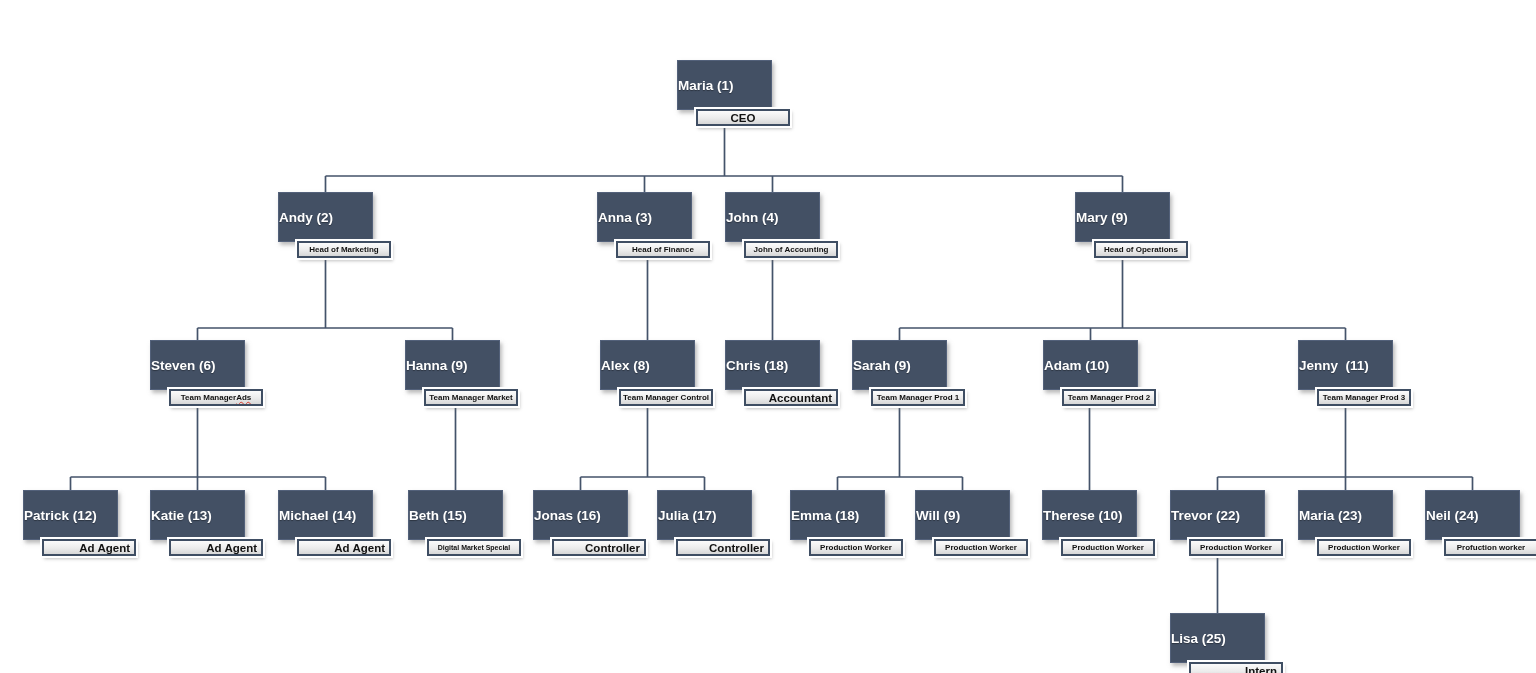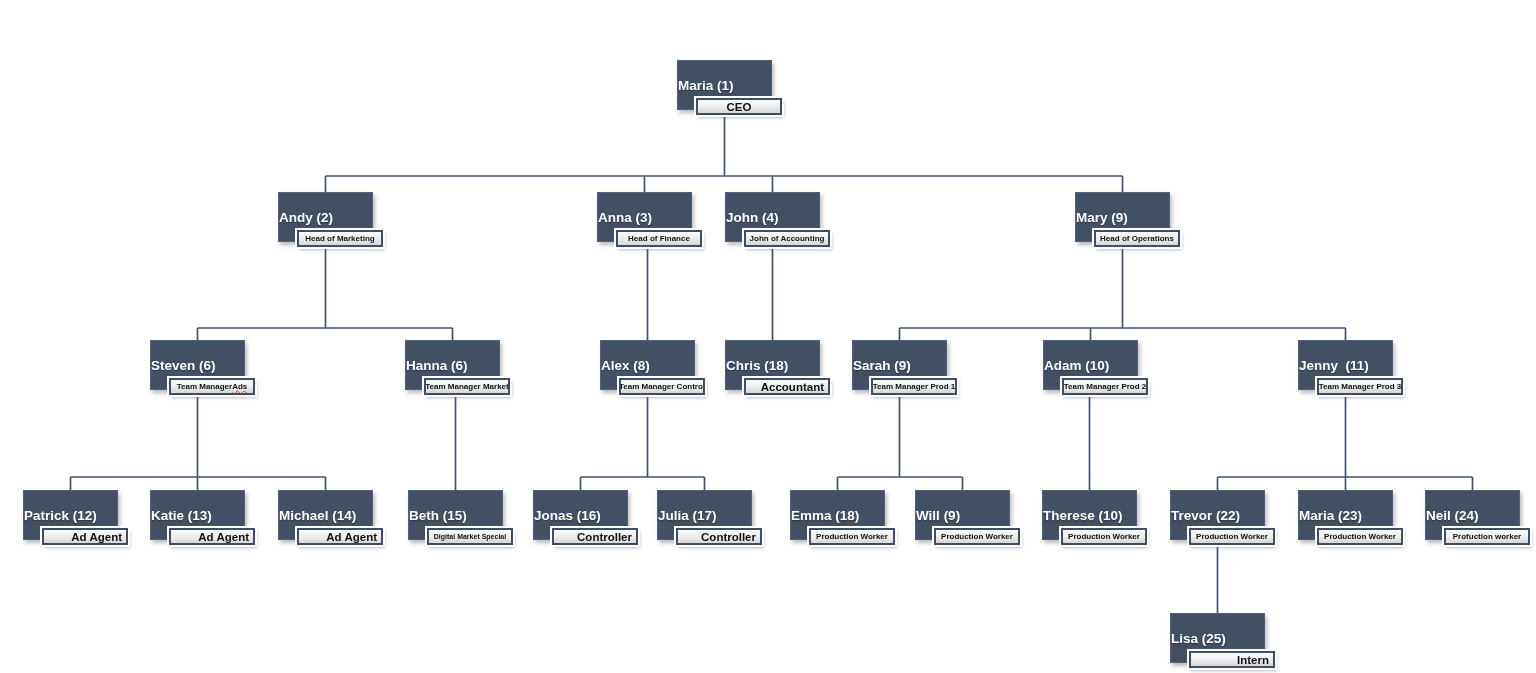--- a/index.html
+++ b/index.html
@@ -14,21 +14,21 @@
     background: #435064;
     border: 1px solid #53617a;
     box-shadow: 2px 3px 4px rgba(120,120,120,0.5);
     display: flex; align-items: center; 
   }
   .node-name {
     color: #ffffff; font-weight: bold; font-size: 13.5px; white-space: pre;
     text-shadow: 0 1px 1px rgba(0,0,0,0.35);
   }
   .node-title {
-    position: absolute; left: 19px; top: 38px; width: 86px; height: 17px;
+    position: absolute; left: 19px; top: 49px; width: 94px; height: 17px;
     background: linear-gradient(180deg, #fbfbfb 0%, #ececec 55%, #d7d7d7 100%);
     border: 2px solid #3f4e63;
     box-shadow: 0 0 0 2px #ffffff, 2px 3px 3px rgba(120,120,120,0.45);
     color: #111111; font-weight: bold;
     display: flex; align-items: center; white-space: nowrap; overflow: hidden;
   }
   .node-title.center { justify-content: center; }
   .node-title.right  { justify-content: flex-end; padding-right: 4px; padding-left: 44px; }
   .node-title.small  { font-size: 8px; }
   .node-title.tiny   { font-size: 7px; }
@@ -89,21 +89,21 @@
       <div class="node-box">
         <span class="node-name">Steven (6)</span>
       </div>
       <div class="node-title small center">
         <span>Team Manager </span>
         <span class="misspelled">Ads</span>
       </div>
     </div>
     <div class="node" style="left: 405px; top: 340px;">
       <div class="node-box">
-        <span class="node-name">Hanna (6)</span>
+        <span class="node-name">Hanna (9)</span>
       </div>
       <div class="node-title small center">
         <span>Team Manager Market</span>
       </div>
     </div>
     <div class="node" style="left: 600px; top: 340px;">
       <div class="node-box">
         <span class="node-name">Alex (8)</span>
       </div>
       <div class="node-title small center">

